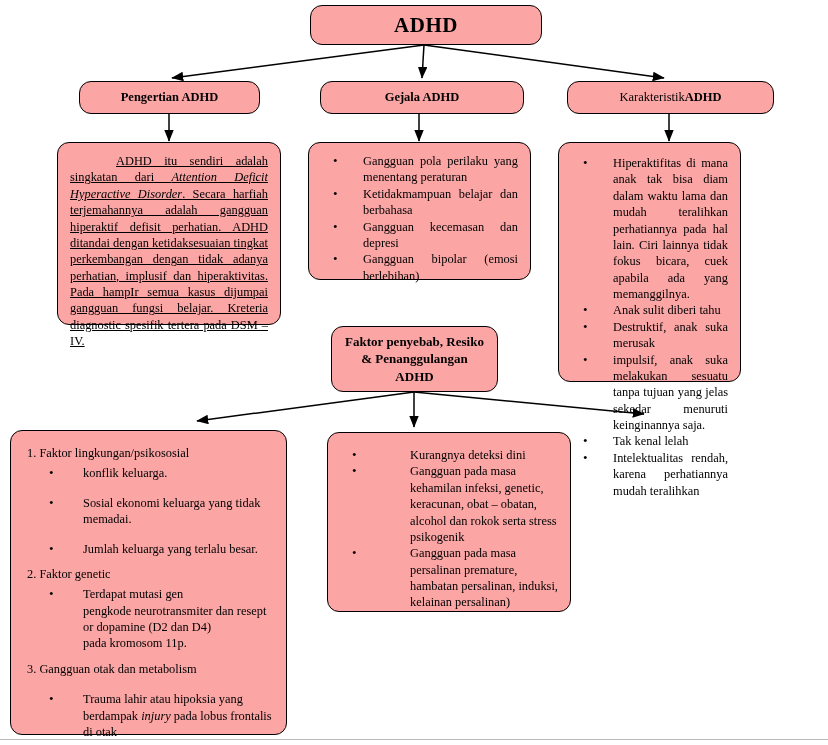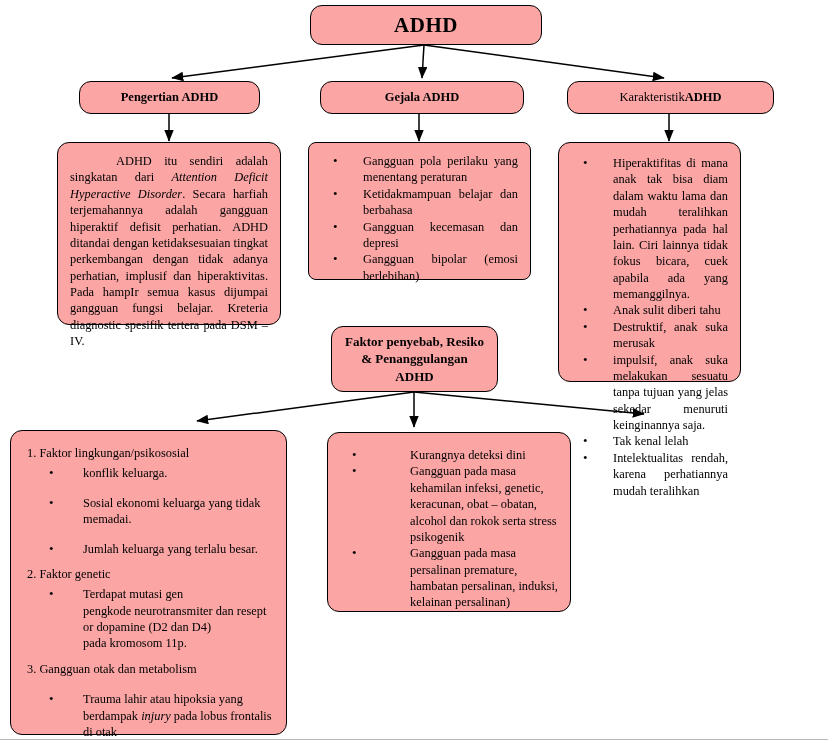--- a/index.html
+++ b/index.html
@@ -68,20 +68,21 @@
   }
   .body-node {
     padding: 10px 12px;
     font-size: 12.4px;
     line-height: 1.32;
   }
   .para {
     text-align: justify;
     text-indent: 46px;
     margin: 0;
+    text-decoration: underline;
   }
   .para i { font-style: italic; }
 
   ul.bullets {
     list-style: none;
     margin: 0;
     padding: 0;
   }
   ul.bullets > li {
     position: relative;
@@ -179,21 +180,21 @@
 
   <div class="node header-node" style="left:567px; top:81px; width:207px; height:33px;">
     <span class="thin">Karakteristik </span>
       <span>ADHD</span>
   </div>
 
   <div class="node body-node" style="left:57px; top:142px; width:224px; height:183px;">
     <p class="para"><span>ADHD itu sendiri adalah singkatan dari </span><i>Attention Deficit Hyperactive Disorder</i><span>. Secara harfiah terjemahannya adalah gangguan hiperaktif defisit perhatian. ADHD ditandai dengan ketidaksesuaian tingkat perkembangan dengan tidak adanya perhatian, implusif dan hiperaktivitas. Pada hampIr semua kasus dijumpai gangguan fungsi belajar. Kreteria diagnostic spesifik tertera pada DSM – IV.</span></p>
   </div>
 
-  <div class="node body-node" style="left:308px; top:142px; width:223px; height:138px;border-radius:8px;">
+  <div class="node body-node" style="left:308px; top:142px; width:223px; height:138px;">
     <ul class="bullets">
       <li><span>Gangguan pola perilaku yang menentang peraturan</span></li>
       <li><span>Ketidakmampuan belajar dan berbahasa</span></li>
       <li><span>Gangguan kecemasan dan depresi</span></li>
       <li><span>Gangguan bipolar (emosi berlebihan)</span></li>
     </ul>
   </div>
 
   <div class="node body-node" style="left:558px; top:142px; width:183px; height:240px; padding-top:12px;">
     <ul class="bullets">

